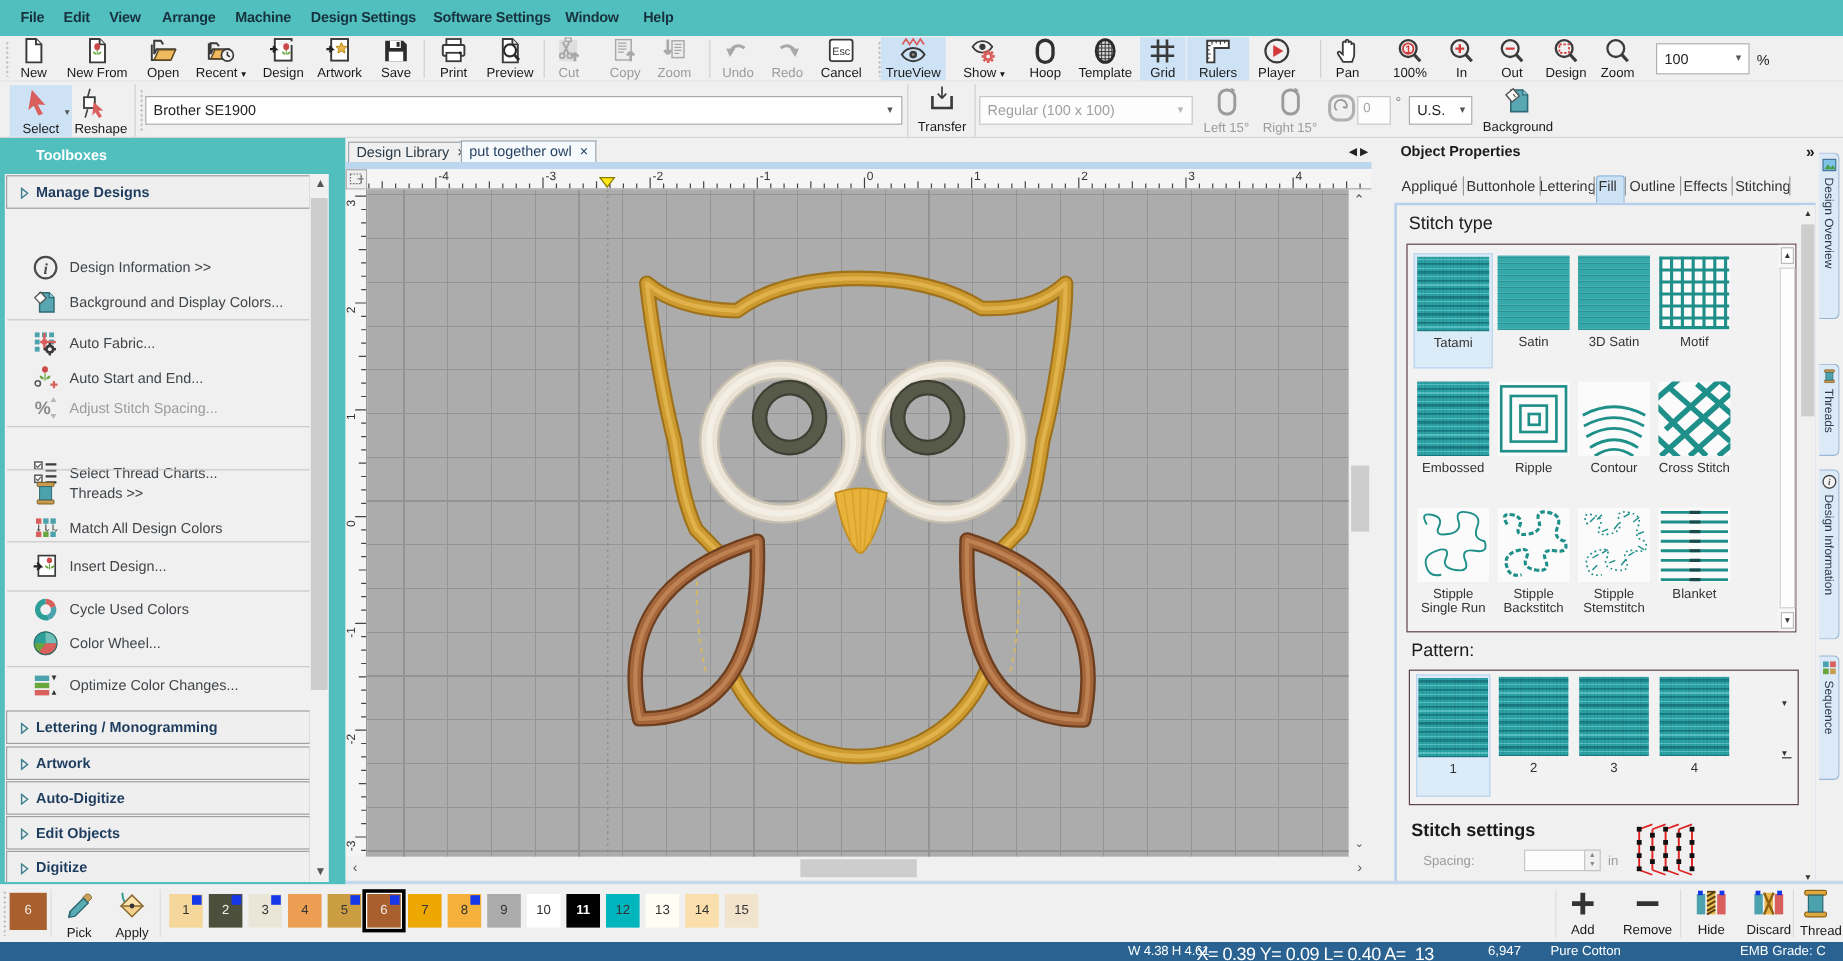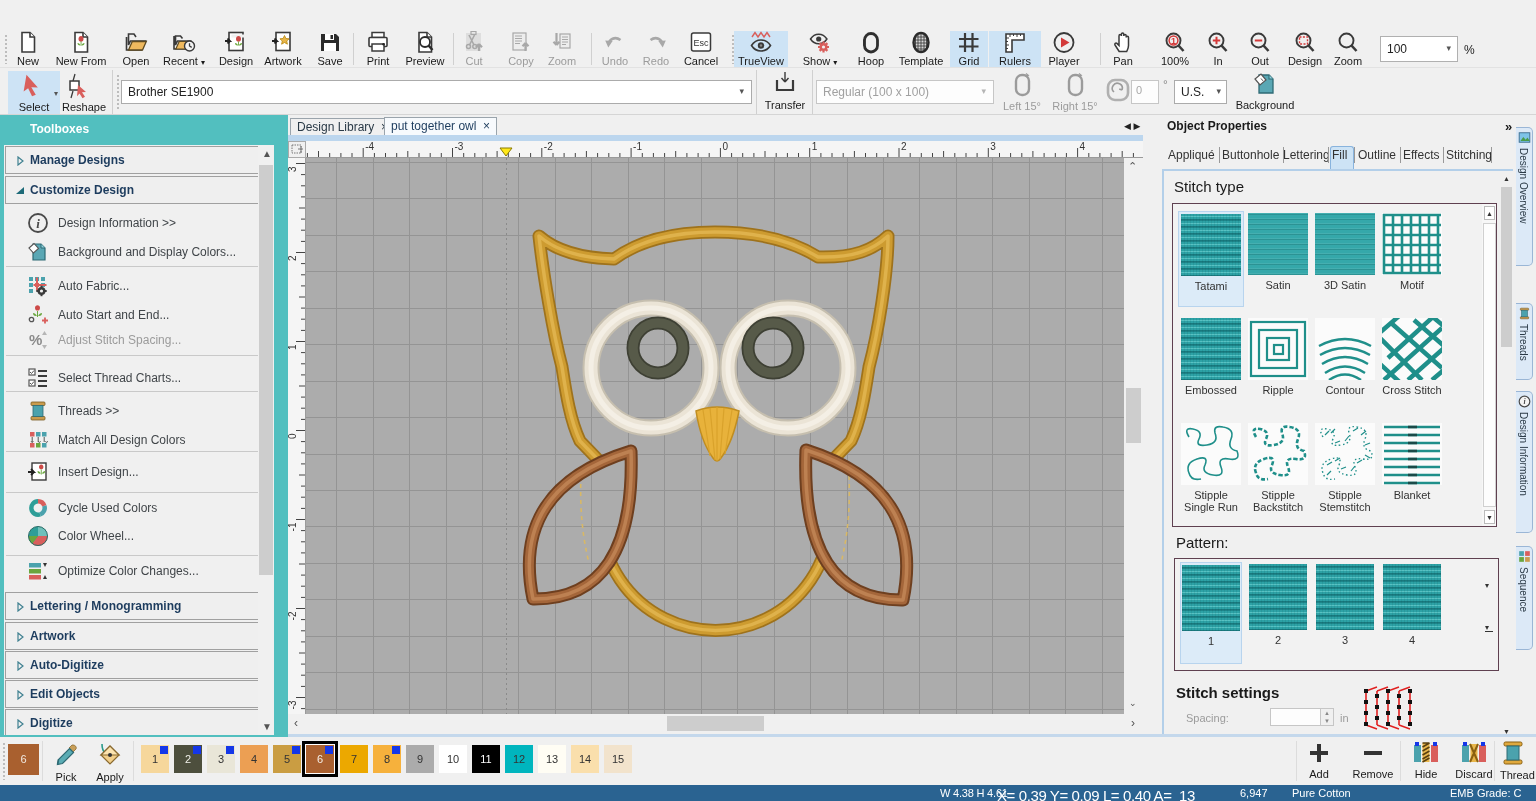--- a/index.html
+++ b/index.html
@@ -66,20 +66,31 @@
 .sw-item .cap { font-size:11px; color:#333; line-height:12px; margin-top:4px; }
 .pat-item { position:absolute; width:62px; text-align:center; }
 .pat-item .img { margin:2px auto 0; width:58px; height:66px; }
 .pat-item .cap { font-size:11px; color:#333; margin-top:4px; }
 .stab { position:absolute; left:0px; width:17px; background:#dce9f7; border:1px solid #9ab6d6; border-left:none; border-radius:0 5px 5px 0; }
 .stab .vt { position:absolute; left:2px; font-size:10px; color:#2b3a47; writing-mode:vertical-rl; }
 </style>
 </head>
 <body>
 <div id="app">
+<div id="menubar">
+<span style="left:17px">File</span>
+      <span style="left:53px">Edit</span>
+      <span style="left:91px">View</span>
+      <span style="left:135px">Arrange</span>
+      <span style="left:196px">Machine</span>
+      <span style="left:259px">Design Settings</span>
+      <span style="left:361px">Software Settings</span>
+      <span style="left:471px">Window</span>
+      <span style="left:536px">Help</span>
+</div>
 <div id="tb1">
       <div class="tbtn " style="left:0px;top:1px;width:56px">
         <div style="height:23px"><svg width="24" height="23" viewBox="0 0 24 23">
             <path d="M6,1.5 h8 l4.5,4.5 v15 h-12.5 z" fill="#fff" stroke="#3a3a3a" stroke-width="1.6"></path>
             <path d="M14,1.5 v4.5 h4.5" fill="#fff" stroke="#3a3a3a" stroke-width="1.6"></path>
           </svg></div>
         <span class="lbl">New</span>
       </div>
       <div class="tbtn " style="left:49px;top:1px;width:64px">
         <div style="height:23px"><svg width="24" height="23" viewBox="0 0 24 23">
@@ -374,26 +385,20 @@
     </div>
 <div id="leftpanel">
       <div id="lp-title">Toolboxes</div>
       <div id="lp-list">
         <div class="lph" style="top:1px">
           <svg width="10" height="10" viewBox="0 0 10 10" style="position:absolute;left:9px;top:9px">
             <path d="M3,1 l5,4 -5,4z" fill="none" stroke="#3f8090" stroke-width="1.2"></path>
           </svg>
           <span class="t">Manage Designs</span>
         </div>
-        <div class="lph" style="top:31px">
-          <svg width="10" height="10" viewBox="0 0 10 10" style="position:absolute;left:9px;top:9px">
-            <path d="M1,8 L9,8 9,1 z" fill="#1d6a78"></path>
-          </svg>
-          <span class="t">Customize Design</span>
-        </div>
         <div class="lpi" style="top:64px">
           <svg width="22" height="22" viewBox="0 0 22 22">
             <circle cx="11" cy="11" r="9" fill="none" stroke="#4a4a4a" stroke-width="1.8"></circle>
             <text x="11" y="16" font-size="13" text-anchor="middle" fill="#4a4a4a" font-family="Liberation Serif" font-weight="bold" font-style="italic">i</text>
           </svg>
           <span class="t">Design Information &gt;&gt;</span>
         </div>
         <div class="lpi" style="top:93px">
           <svg width="22" height="22" viewBox="0 0 22 22">
             <path d="M6,3 h8 l4,4 v12 h-12z" fill="#5aa7b4" stroke="#2e6a74" stroke-width="1.2"></path>
@@ -442,21 +447,21 @@
         </div>
         <div class="lpi dis" style="top:181px">
           <svg width="22" height="22" viewBox="0 0 22 22">
             <text x="2" y="16" font-size="15" font-weight="bold" fill="#8a8a8a" font-family="Liberation Sans">%</text>
             <path d="M15,6 l5,0 -2.5,-4z" fill="#b5b5b5"></path>
             <path d="M15,16 l5,0 -2.5,4z" fill="#b5b5b5"></path>
           </svg>
           <span class="t">Adjust Stitch Spacing...</span>
         </div>
         <div class="lpsep" style="top:210px"></div>
-        <div class="lpi" style="top:219px">
+        <div class="lpi" style="top:235px">
           <svg width="22" height="22" viewBox="0 0 22 22">
             <rect x="2" y="2" width="6" height="6" fill="#fff" stroke="#555" stroke-width="1.2"></rect>
             <path d="M3,5 l1.5,1.5 2.5,-3" stroke="#555" stroke-width="1" fill="none"></path>
             <rect x="2" y="13" width="6" height="6" fill="#fff" stroke="#555" stroke-width="1.2"></rect>
             <path d="M3,16 l1.5,1.5 2.5,-3" stroke="#555" stroke-width="1" fill="none"></path>
             <path d="M11,4 h9 M11,9 h9 M11,14 h9 M11,19 h9" stroke="#3a3a3a" stroke-width="1.8"></path>
           </svg>
           <span class="t">Select Thread Charts...</span>
         </div>
         <div class="lpsep" style="top:246px"></div>
@@ -928,21 +933,21 @@
       <div class="sw" style="left:141px;background:#f6d79b;color:#333;">1<span class="bm"></span></div>
       <div class="sw" style="left:174px;background:#4d4f3d;color:#f0f0e8;">2<span class="bm"></span></div>
       <div class="sw" style="left:207px;background:#e9e6d8;color:#333;">3<span class="bm"></span></div>
       <div class="sw" style="left:240px;background:#ec9f53;color:#333;">4</div>
       <div class="sw" style="left:273px;background:#ca9d42;color:#333;">5<span class="bm"></span></div>
       <div class="sw" style="left:306px;background:#a9602f;color:#f5ece4;outline:3px solid #000;outline-offset:1px;box-shadow:0 0 0 2px #fff;">6<span class="bm"></span></div>
       <div class="sw" style="left:340px;background:#eca800;color:#333;">7</div>
       <div class="sw" style="left:373px;background:#f6b13c;color:#333;">8<span class="bm"></span></div>
       <div class="sw" style="left:406px;background:#ababab;color:#333;">9</div>
       <div class="sw" style="left:439px;background:#ffffff;color:#333;">10</div>
-      <div class="sw" style="left:472px;background:#000000;color:#fff;">11</div>
+      <div class="sw" style="left:472px;background:#000000;color:#fff;font-weight:bold;">11</div>
       <div class="sw" style="left:505px;background:#00b5be;color:#333;">12</div>
       <div class="sw" style="left:538px;background:#fffdf4;color:#333;">13</div>
       <div class="sw" style="left:571px;background:#fadfac;color:#333;">14</div>
       <div class="sw" style="left:604px;background:#f2e3cc;color:#333;">15</div>
       <div class="vsep" style="left:1296px;top:4px;height:40px;background:#dcdcdc"></div>
       <div style="position:absolute;left:1296px;top:5px;width:46px;text-align:center">
 <svg width="24" height="22" viewBox="0 0 24 22">
           <path d="M12,2 v18 M3,11 h18" stroke="#333" stroke-width="4"></path>
         </svg>
 <span style="display:block;font-size:11px;color:#1a1a1a">Add</span></div>

